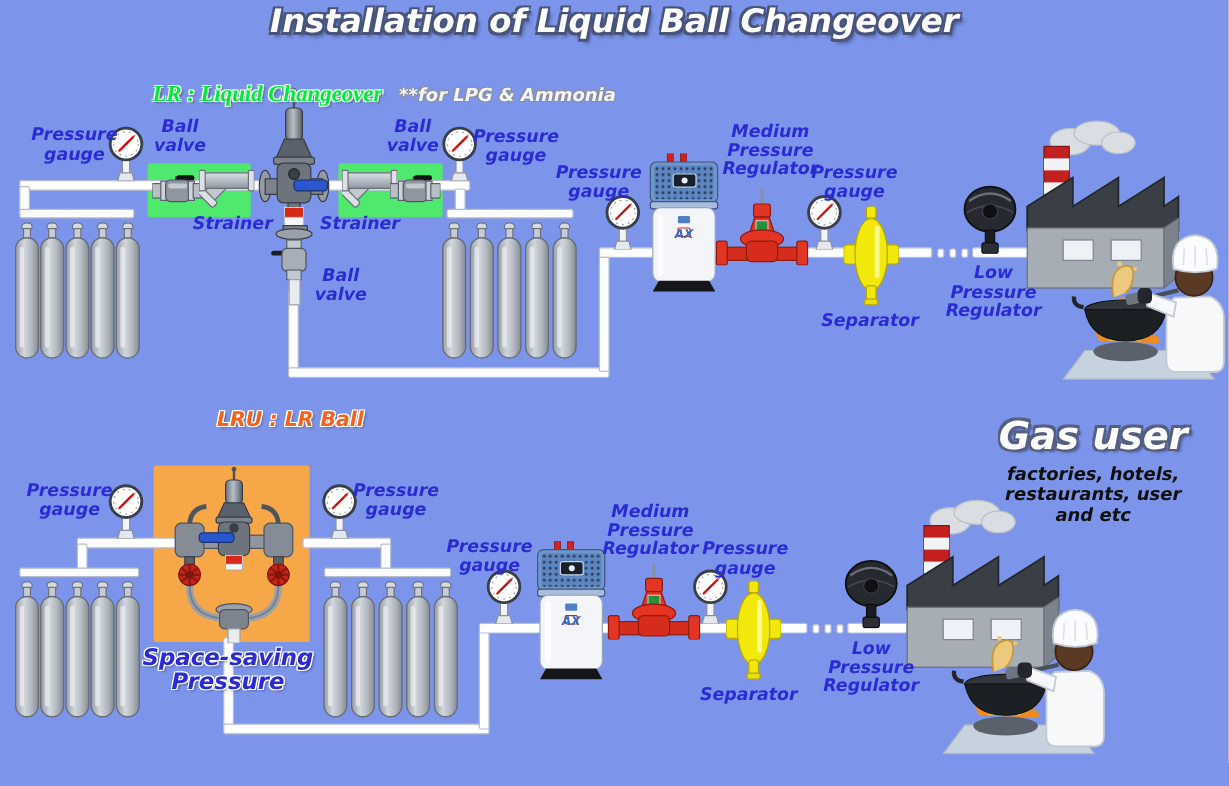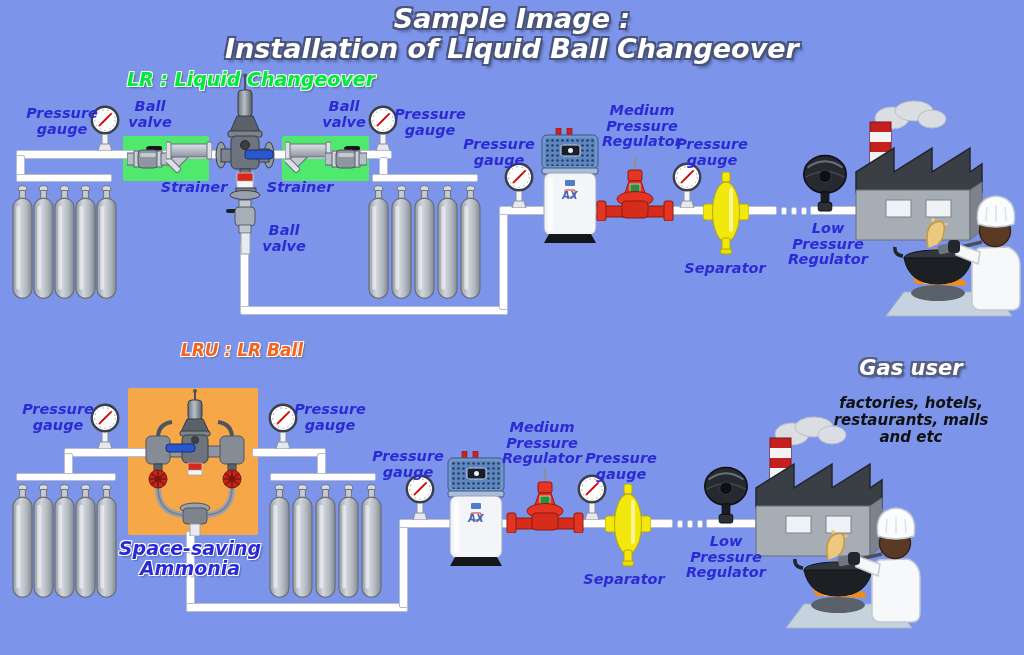--- a/index.html
+++ b/index.html
@@ -10,32 +10,32 @@
   .hl{position:absolute;z-index:1;border-radius:2px;}
   .comp{position:absolute;z-index:3;}
   .lbl{position:absolute;z-index:4;color:#2B2BD5;font-weight:bold;font-style:italic;
        font-size:14.5px;line-height:1.08;text-align:center;white-space:pre-line;}
   .title{position:absolute;left:0;right:0;top:4px;text-align:center;color:#fff;
          font-weight:bold;font-style:italic;font-size:27px;line-height:1.12;z-index:5;
          text-shadow:-2px -2px 0 #49547c,2px -2px 0 #49547c,-2px 2px 0 #49547c,2px 2px 0 #49547c,3px 4px 3px rgba(40,50,90,.45);}
   .sys-heading{position:absolute;z-index:5;display:flex;align-items:baseline;gap:14px;
          font-weight:bold;font-style:italic;}
   .lr-green{color:#00E93C;font-size:19px;
-         text-shadow:-1px -1px 0 #e9ffe9,1px -1px 0 #e9ffe9,-1px 1px 0 #e9ffe9,1px 1px 0 #e9ffe9,2px 2px 2px rgba(50,60,60,.5);}
+         text-shadow:-1px -1px 0 #e9ffe9,1px -1px 0 #e9ffe9,-1px 1px 0 #e9ffe9,1px 1px 0 #e9ffe9,2px 2px 2px rgba(50,60,60,.5);font-family:Liberation Serif, serif;}
   .note-white{color:#f4f4f4;font-size:15px;
          text-shadow:-1px -1px 0 #8a90a0,1px -1px 0 #8a90a0,-1px 1px 0 #8a90a0,1px 1px 0 #8a90a0;}
   .lru-head{position:absolute;left:0;top:341px;width:484px;text-align:center;z-index:5;
          font-weight:bold;font-style:italic;font-size:17px;line-height:1.1;color:#F2641E;
          text-shadow:-1px -1px 0 #fff,1px -1px 0 #fff,-1px 1px 0 #fff,1px 1px 0 #fff,2px 2px 2px rgba(90,50,20,.4);}
   .lru-head .note-white{font-size:14px;margin-left:10px;}
   .pkg{position:absolute;left:112px;top:539px;width:156px;text-align:center;z-index:5;
          color:#2B2BD5;font-weight:bold;font-style:italic;font-size:19px;line-height:1.05;white-space:pre-line;
          text-shadow:-1px -1px 0 #fff,1px -1px 0 #fff,-1px 1px 0 #fff,1px 1px 0 #fff,2px 2px 2px rgba(30,30,90,.4);}
   .gasuser{position:absolute;left:808px;top:342px;width:206px;text-align:center;z-index:5;}
-  .gasuser h2{margin:16px;color:#fff;font-weight:bold;font-style:italic;font-size:21px;line-height:1;
+  .gasuser h2{margin:5px;color:#fff;font-weight:bold;font-style:italic;font-size:32px;line-height:1;
          text-shadow:-2px -2px 0 #555f82,2px -2px 0 #555f82,-2px 2px 0 #555f82,2px 2px 0 #555f82,3px 3px 2px rgba(40,50,90,.5);}
   .gasuser .sub{margin-top:8px;color:#101010;font-weight:bold;font-style:italic;font-size:15px;line-height:1.12;white-space:pre-line;}
   .brand{position:absolute;z-index:4;font-weight:bold;font-style:italic;font-size:10px;color:#3a6bc4;text-align:center;}
 </style>
 </head>
 <body>
 
 <svg width="0" height="0" style="position:absolute" aria-hidden="true">
  <defs>
   <linearGradient id="gcyl" x1="0" y1="0" x2="1" y2="0">
@@ -236,26 +236,26 @@
     <ellipse cx="59" cy="120" rx="15" ry="5" fill="#9aa1ab" stroke="#4d545e"></ellipse>
     <rect x="47" y="120" width="24" height="16" rx="4" fill="#7d848e" stroke="#4d545e"></rect>
     <rect x="54" y="136" width="10" height="12" fill="#e8ebef" stroke="#9aa2ae"></rect>
   </symbol>
  </defs>
 </svg>
 
 <div class="stage">
 
   <div class="title">
-    <div>Sample Image :</div>
     <div>Installation of Liquid Ball Changeover</div>
   </div>
 
   <div class="sys-heading" style="left:127px;top:68px;">
     <span class="lr-green">LR :  Liquid Changeover</span>
+    <span class="note-white">**for LPG &amp; Ammonia</span>
   </div>
 
   <div class="hl" style="left:123px;top:136px;width:86px;height:45px;background:#4FE96E;"></div>
   <div class="hl" style="left:282px;top:136px;width:87px;height:45px;background:#4FE96E;"></div>
   <div class="hl" style="left:128px;top:388px;width:130px;height:147px;background:#F6A848;"></div>
 
   <div class="pipe" style="left:16px;top:150px;width:376px;height:9px;"></div>
   <div class="pipe" style="left:16px;top:155px;width:9px;height:22px;"></div>
   <div class="pipe" style="left:16px;top:174px;width:96px;height:8px;"></div>
   <div class="pipe" style="left:379px;top:157px;width:9px;height:20px;"></div>
@@ -456,33 +456,33 @@
     </svg>
   <svg class="comp" style="left:776px;top:498px;width:150px;height:135px;">
       <use href="#sym-chef"></use>
     </svg>
 
   <div class="lbl" style="left:20px;top:402px;width:76px;">Pressure
 gauge</div>
   <div class="lbl" style="left:292px;top:402px;width:76px;">Pressure
 gauge</div>
   <div class="pkg">Space-saving
-Ammonia</div>
+Pressure</div>
   <div class="lbl" style="left:370px;top:449px;width:76px;">Pressure
 gauge</div>
   <div class="lbl" style="left:492px;top:420px;width:100px;">Medium
 Pressure
 Regulator</div>
   <div class="lbl" style="left:583px;top:451px;width:76px;">Pressure
 gauge</div>
   <div class="lbl" style="left:578px;top:572px;width:92px;">Separator</div>
   <div class="lbl" style="left:678px;top:534px;width:96px;">Low
 Pressure
 Regulator</div>
 
   <div class="gasuser">
     <h2>Gas user</h2>
     <div class="sub">factories, hotels,
-restaurants, malls
+restaurants, user
 and etc</div>
   </div>
 
 </div>
 
 </body></html>

